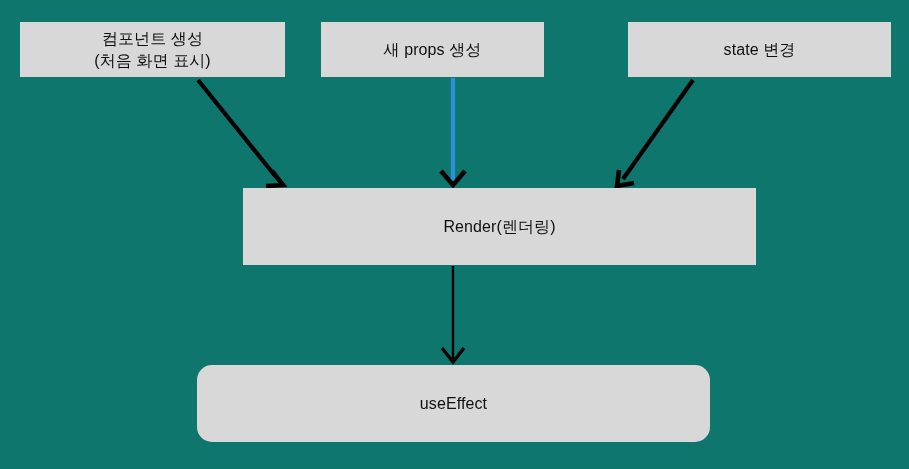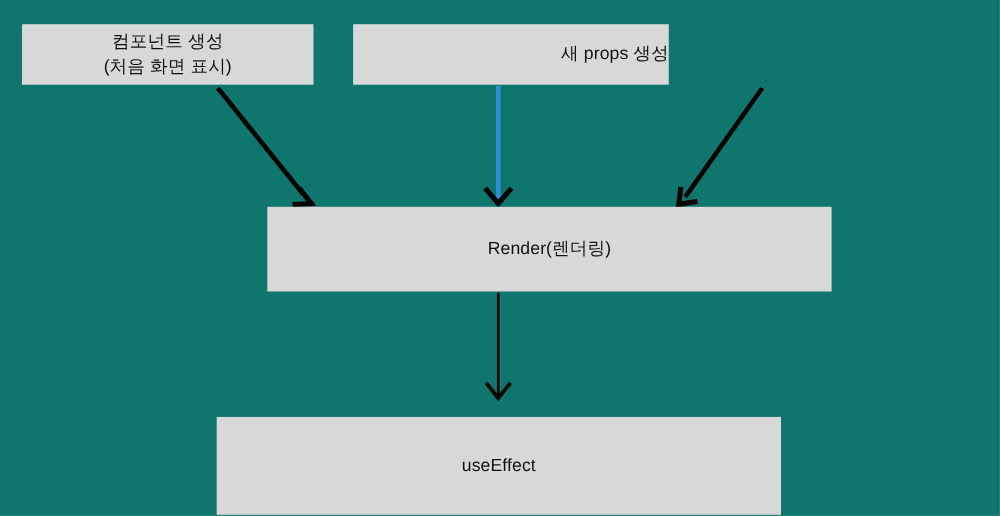--- a/index.html
+++ b/index.html
@@ -38,42 +38,42 @@
   }
   #node-component-create {
     left: 20px;
     top: 22px;
     width: 265px;
     height: 55px;
   }
   #node-new-props {
     left: 321px;
     top: 22px;
-    width: 287px;
+    width: 223px;
     height: 55px;
-    justify-content: flex-end;
   }
   #node-state-change {
     left: 628px;
     top: 22px;
     width: 263px;
     height: 55px;
   }
   #node-render {
     left: 197px;
     top: 188px;
     width: 513px;
     height: 77px;
     margin-left: 46px;
   }
   #node-useeffect {
     left: 197px;
-    top: 379px;
+    top: 365px;
     width: 513px;
-    height: 89px;
+    height: 77px;
+    border-radius: 15px;
   }
   #edge-layer {
     position: absolute;
     left: 0;
     top: 0;
     width: 909px;
     height: 469px;
     pointer-events: none;
   }
 </style>
@@ -107,20 +107,23 @@
 
   <div class="node" id="node-component-create">
     <span class="label">컴포넌트 생성
 (처음 화면 표시)</span>
   </div>
 
   <div class="node" id="node-new-props">
     <span class="label">새 props 생성</span>
   </div>
 
+  <div class="node" id="node-state-change">
+    <span class="label">state 변경</span>
+  </div>
 
   <div class="node" id="node-render">
     <span class="label">Render(렌더링)</span>
   </div>
 
   <div class="node" id="node-useeffect">
     <span class="label">useEffect</span>
   </div>
 
 </div>

